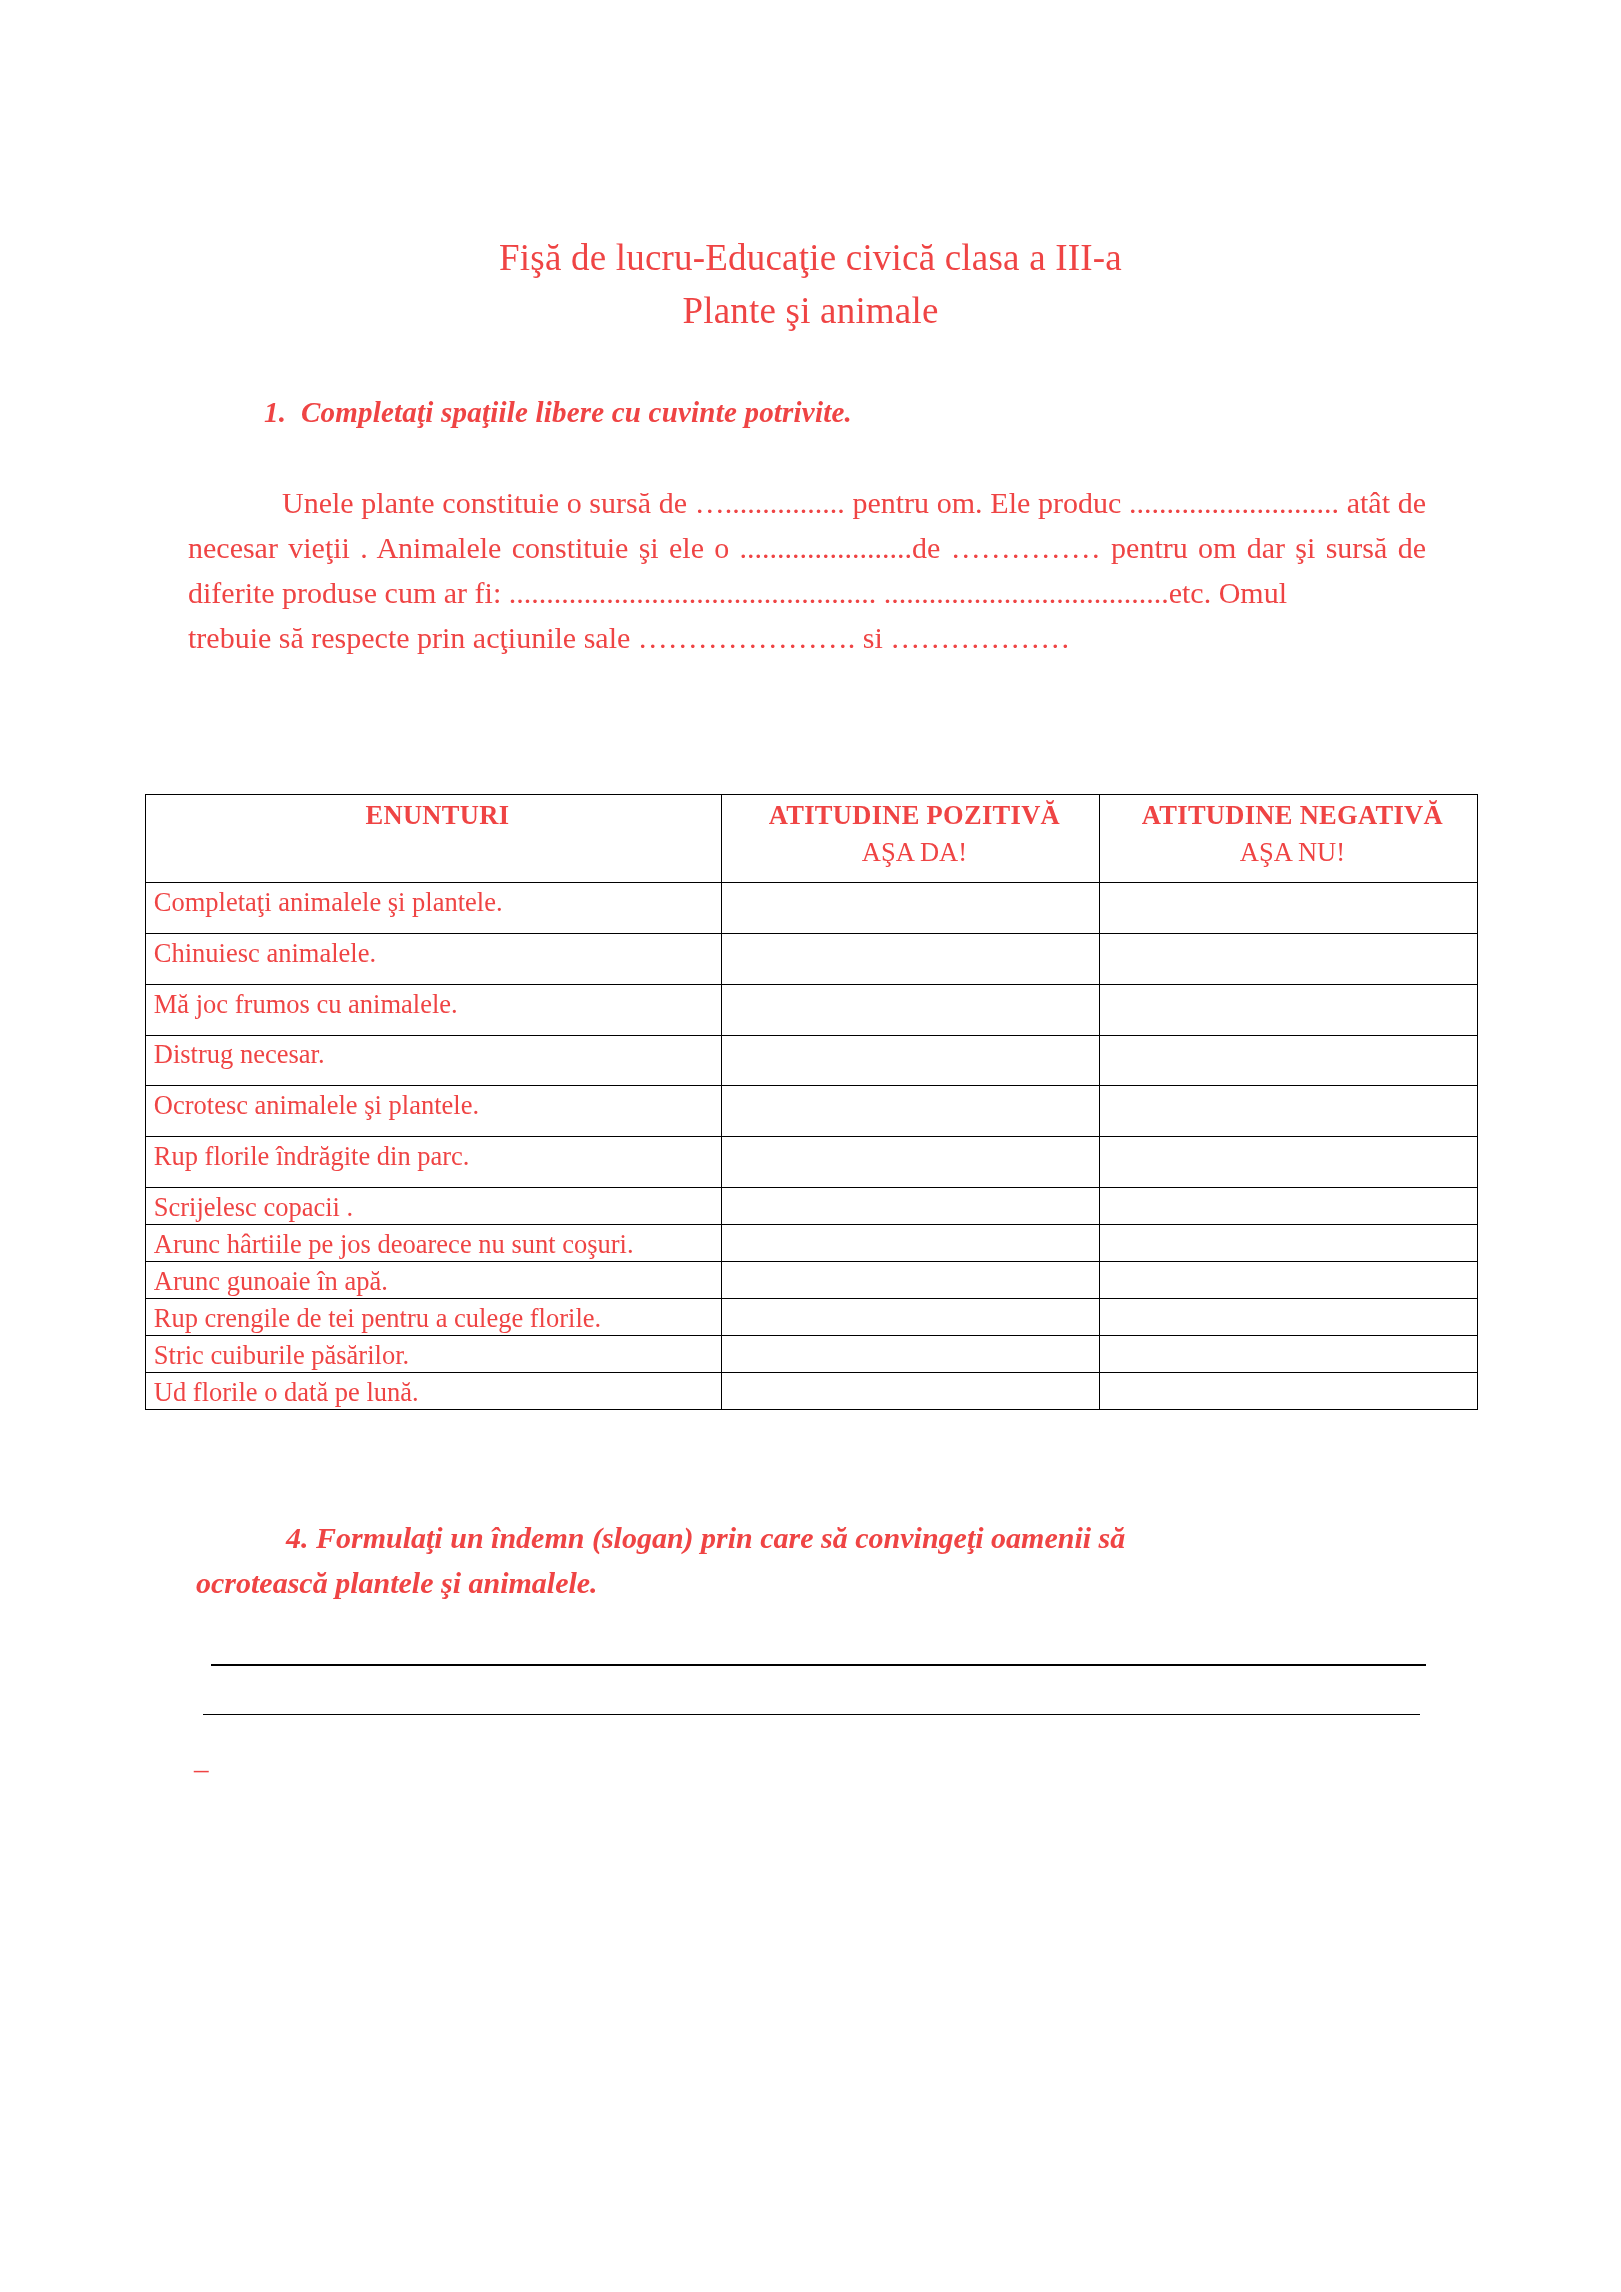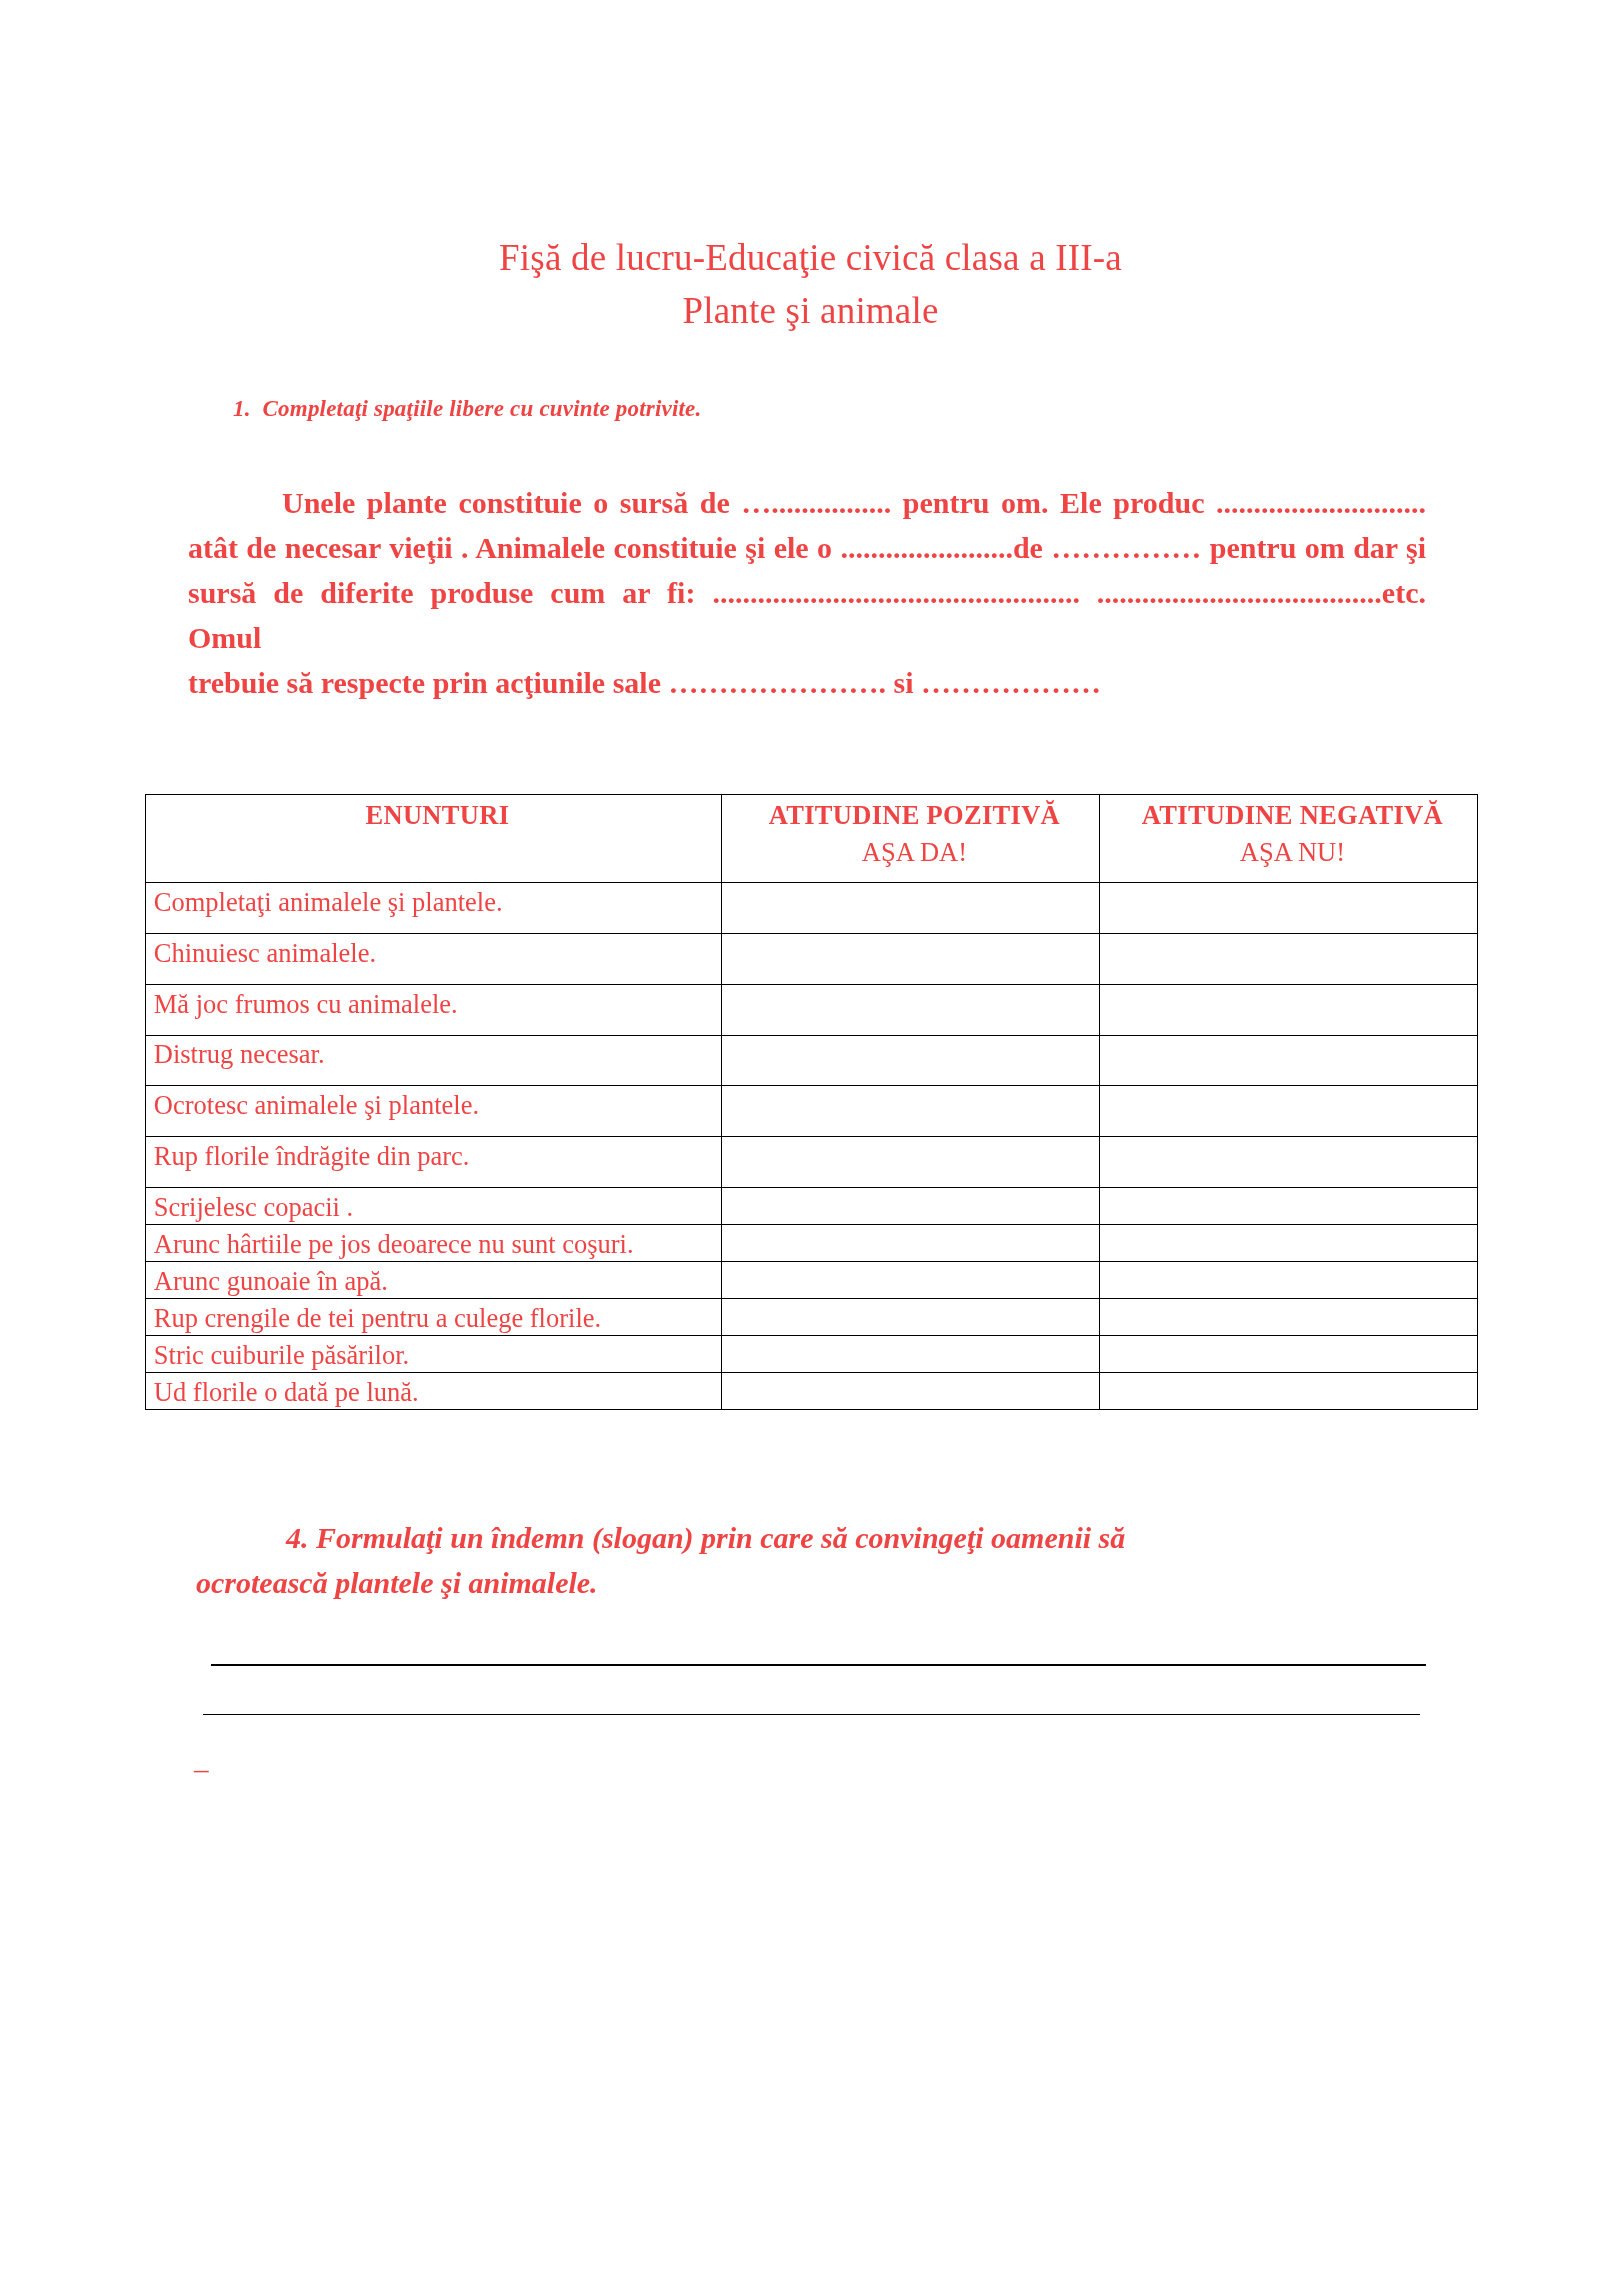--- a/index.html
+++ b/index.html
@@ -28,23 +28,23 @@
   .title-line {
     font-size: 37px;
     line-height: 53px;
     letter-spacing: 0.2px;
     white-space: nowrap;
   }
 
   
   .ex1-heading {
     position: absolute;
-    left: 233px;
+    left: 264px;
     top: 396px;
-    font-size: 23px;
+    font-size: 29px;
     font-weight: bold;
     font-style: italic;
     letter-spacing: 0.2px;
     text-align: center;
   }
   .ex1-heading .num {
     font-weight: bold;
     font-style: italic;
   }
 
@@ -52,21 +52,20 @@
   .ex1-para {
     position: absolute;
     left: 188px;
     top: 480px;
     width: 1238px;
     font-size: 30px;
     line-height: 45px;
     text-align: justify;
     text-justify: inter-word;
     text-indent: 94px;
-    font-weight: bold;
   }
   .ex1-para .lastline {
     display: block;
     text-indent: 0;
     text-align: left;
   }
 
   
   .ex2-heading {
     position: absolute;

